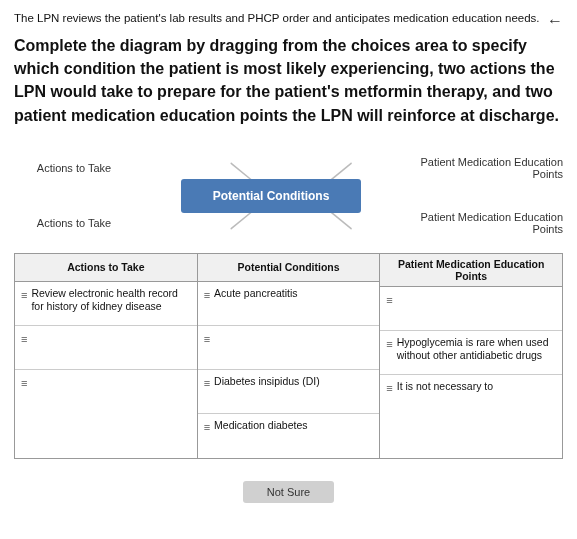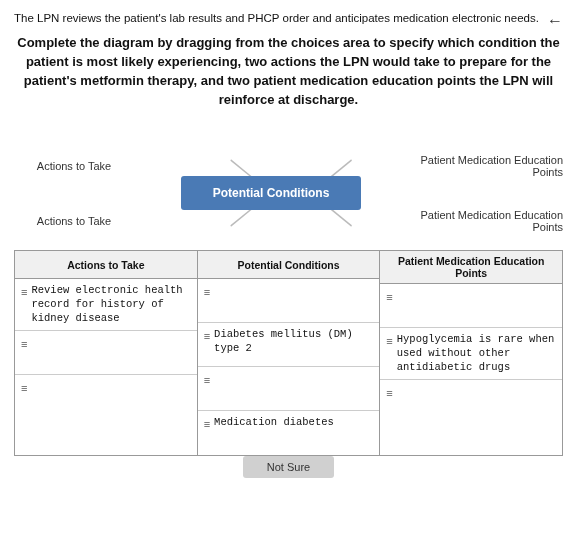--- a/index.html
+++ b/index.html
@@ -17,24 +17,23 @@
       line-height: 1.4;
       margin-bottom: 8px;
     }
     .back-icon {
       float: right;
       font-size: 16px;
       color: #333;
       cursor: pointer;
     }
     .instruction-text {
-      font-size: 13px;
+      font-size: 16px;
       line-height: 1.45;
-      margin-bottom: 29px;
-      text-align: center;
+      margin-bottom: 14px;
     }
     .instruction-text strong {
       font-weight: bold;
     }
     .center-box {
       background: #4a7ab5;
       color: #fff;
       font-size: 12px;
       font-weight: bold;
       padding: 10px 22px;
@@ -86,27 +85,26 @@
       border-bottom: none;
     }
     .cell-icon {
       font-size: 11px;
       margin-top: 1px;
       flex-shrink: 0;
       color: #555;
     }
     .cell-text {
       flex: 1;
-      font-family: Liberation Mono, monospace;
     }
     
     .not-sure-row {
       display: flex;
       justify-content: center;
-      margin-top: 0;
+      margin-top: 22px;
     }
     .not-sure-btn {
       background: #d0d0d0;
       border: none;
       border-radius: 3px;
       padding: 5px 24px;
       font-size: 11px;
       color: #333;
       cursor: pointer;
     }
@@ -159,21 +157,21 @@
       width: 100%;
       height: 100%;
       pointer-events: none;
     }
   </style>
 </head>
 <body>
 
 <div class="back-icon">←</div>
 
-<p class="intro-text">The LPN reviews the patient's lab results and PHCP order and anticipates medication electronic needs.</p>
+<p class="intro-text">The LPN reviews the patient's lab results and PHCP order and anticipates medication education needs.</p>
 
 <p class="instruction-text">
   <strong>Complete the diagram by dragging from the choices area to specify which condition the patient is most likely experiencing, two actions the LPN would take to prepare for the patient's metformin therapy, and two patient medication education points the LPN will reinforce at discharge.</strong>
 </p>
 
 <div class="diagram-upper">
   <div class="upper-row">
     <div class="upper-left">
       <div class="upper-left-label">Actions to Take</div>
       <div class="upper-left-label">Actions to Take</div>
@@ -212,44 +210,46 @@
     </div>
     <div class="cell">
       <span class="cell-icon">≡</span>
     </div>
   </div>
 
   <div class="col">
     <div class="col-header">Potential Conditions</div>
     <div class="cell">
       <span class="cell-icon">≡</span>
-    </div>
-    <div class="cell">
-      <span class="cell-icon">≡</span>
-      <span class="cell-text">Diabetes mellitus (DM) type 2</span>
-    </div>
-    <div class="cell">
-      <span class="cell-icon">≡</span>
+      <span class="cell-text">Acute pancreatitis</span>
+    </div>
+    <div class="cell">
+      <span class="cell-icon">≡</span>
+    </div>
+    <div class="cell">
+      <span class="cell-icon">≡</span>
+      <span class="cell-text">Diabetes insipidus (DI)</span>
     </div>
     <div class="cell">
       <span class="cell-icon">≡</span>
       <span class="cell-text">Medication diabetes</span>
     </div>
   </div>
 
   <div class="col">
     <div class="col-header">Patient Medication Education Points</div>
     <div class="cell">
       <span class="cell-icon">≡</span>
     </div>
     <div class="cell">
       <span class="cell-icon">≡</span>
       <span class="cell-text">Hypoglycemia is rare when used without other antidiabetic drugs</span>
     </div>
     <div class="cell">
       <span class="cell-icon">≡</span>
+      <span class="cell-text">It is not necessary to</span>
     </div>
   </div>
 </div>
 
 <div class="not-sure-row">
   <button class="not-sure-btn">Not Sure</button>
 </div>
 
 </body></html>

